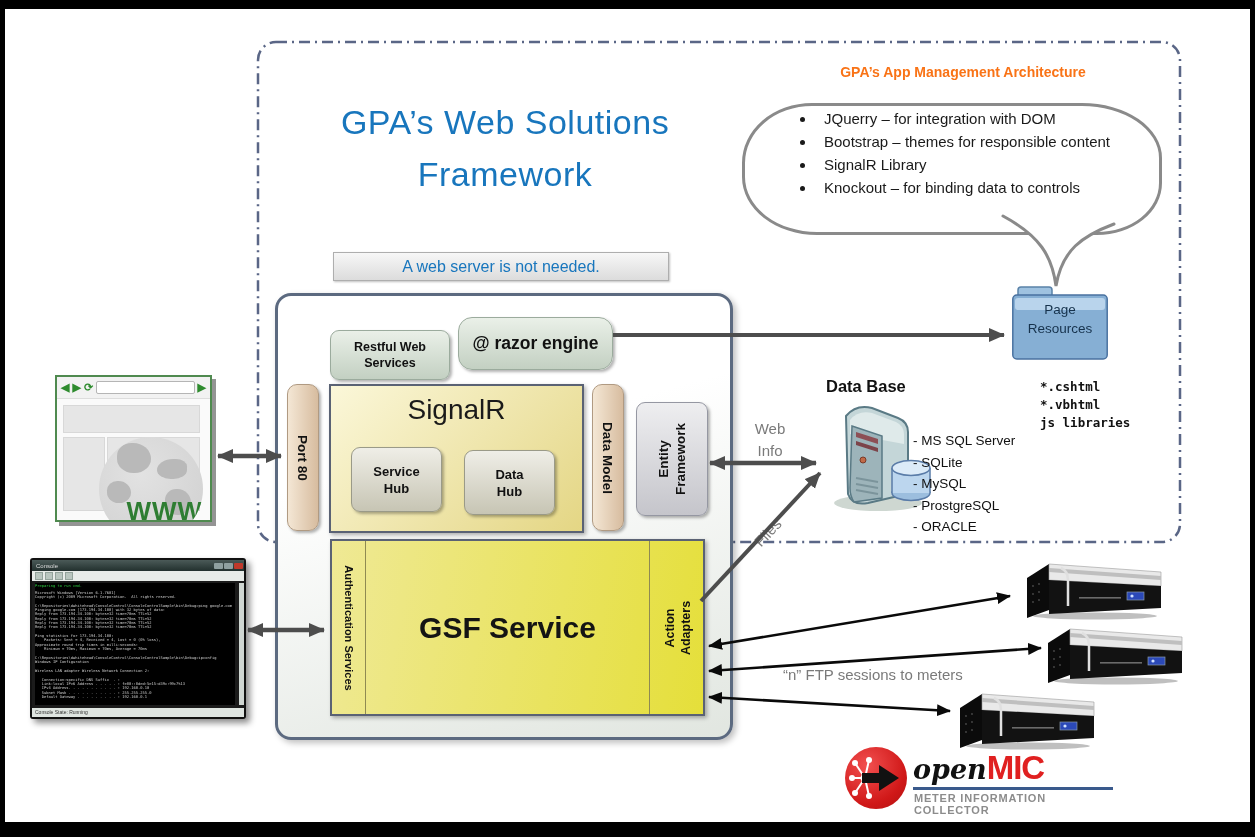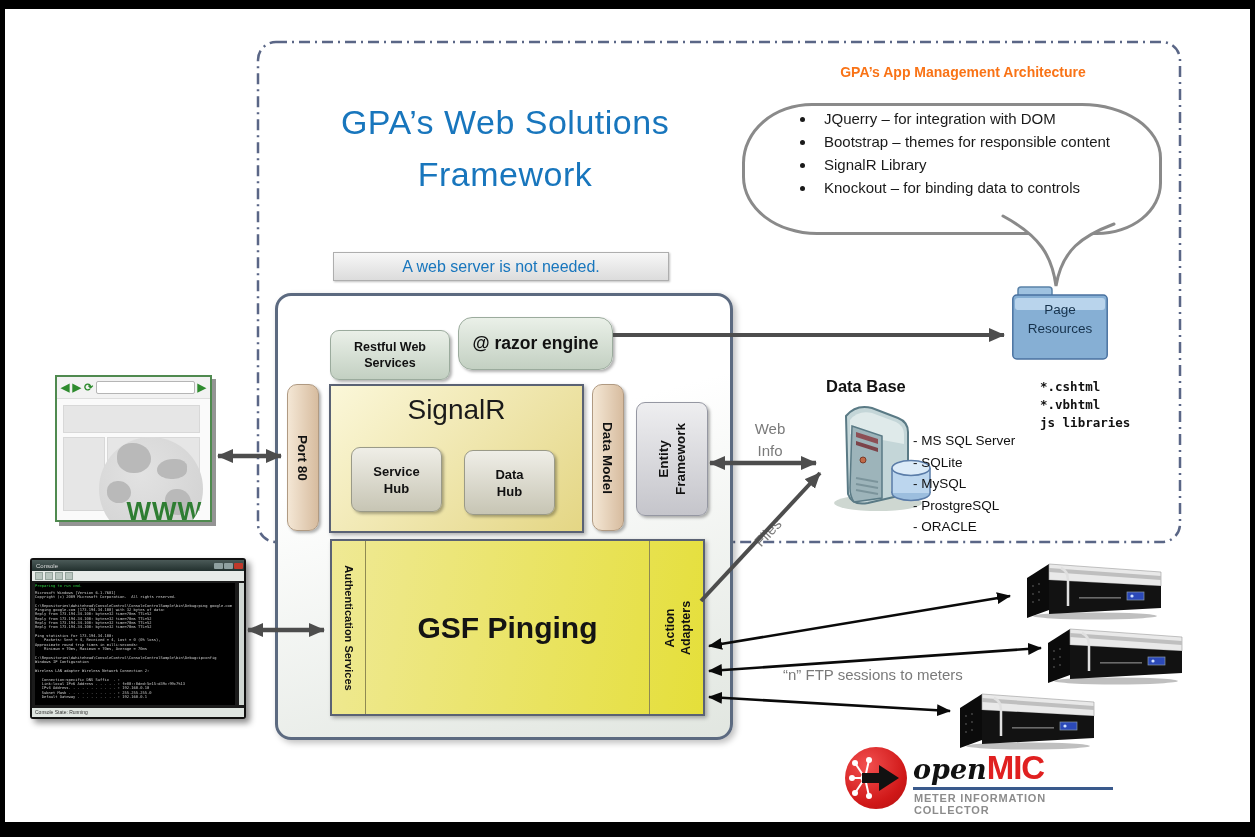--- a/index.html
+++ b/index.html
@@ -185,21 +185,21 @@
       <span>Entity</span>
       <span>Framework</span>
     </div>
   </div>
 
   <div class="abs" id="gsf-box" style="z-index:3">
     <div id="gsf-auth">
       <div class="rot cw" style="width:169px;height:33px;font-size:11px;">Authentication Services</div>
     </div>
     <div id="gsf-mid">
-      <span id="gsf-title">GSF Pinging</span>
+      <span id="gsf-title">GSF Service</span>
     </div>
     <div id="gsf-action">
       <div class="rot ccw" style="width:169px;height:53px;font-size:12.5px;line-height:16px;">
         <span>Action</span>
         <span>Adapters</span>
       </div>
     </div>
   </div>
 
   <svg class="abs" id="folder" width="96" height="74" viewBox="0 0 96 74" style="z-index:2">

